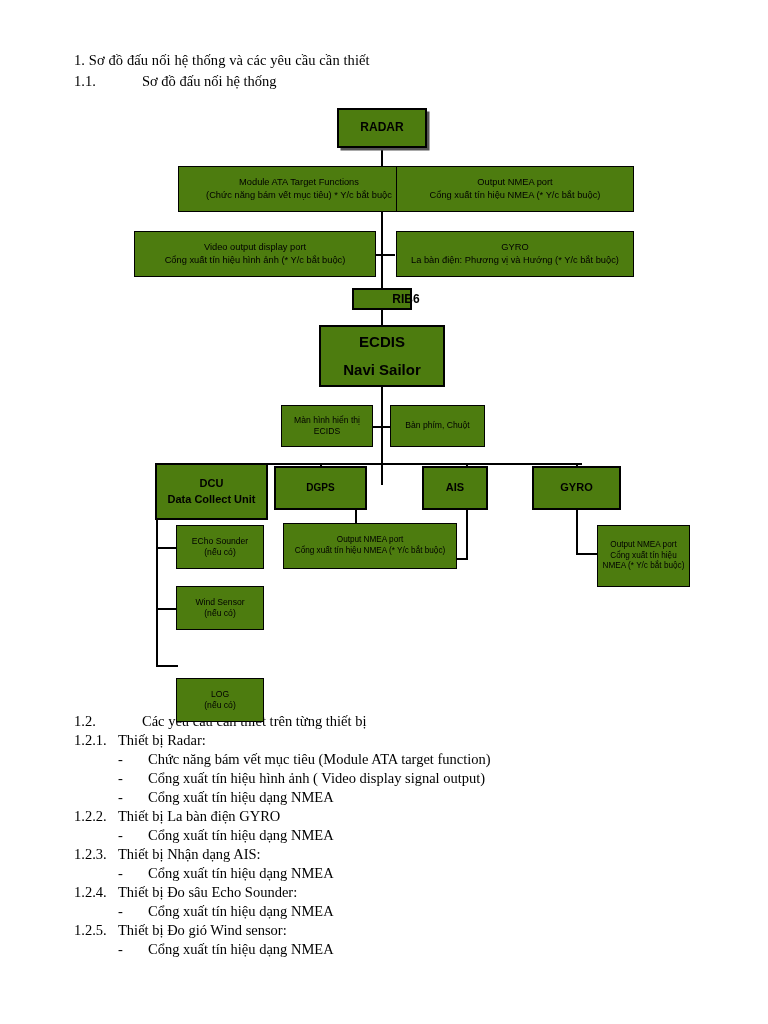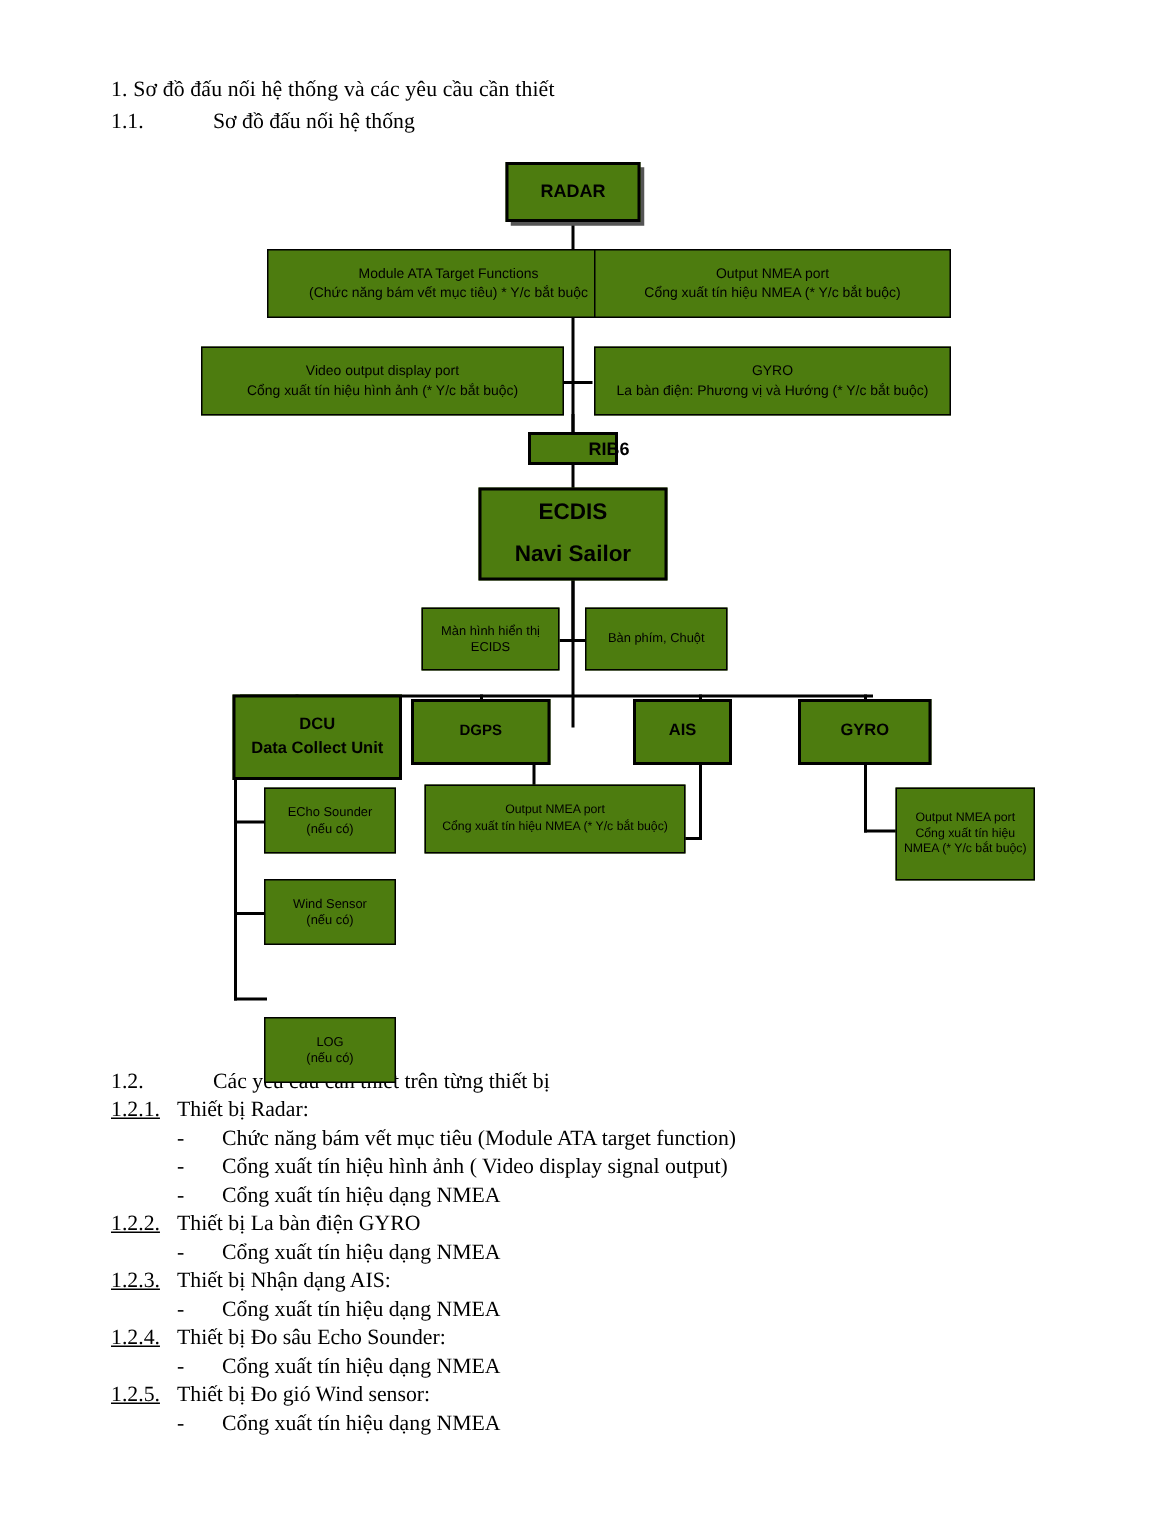--- a/index.html
+++ b/index.html
@@ -28,21 +28,21 @@
   .doc-line {
     position: absolute;
     font-family: "Liberation Serif", serif;
     font-size: 14.5px;
     white-space: nowrap;
   }
   .num {
     display: inline-block;
   }
   .sec-num   { width: 68px; }
-  .subsec-num{ width: 44px; text-decoration: underline; }
+  .subsec-num{ width: 44px; }
   .dash      { display: inline-block; width: 30px; }
 
   
   #diagram {
     position: absolute;
     left: 0;
     top: 100px;
     width: 768px;
     height: 605px;
   }

